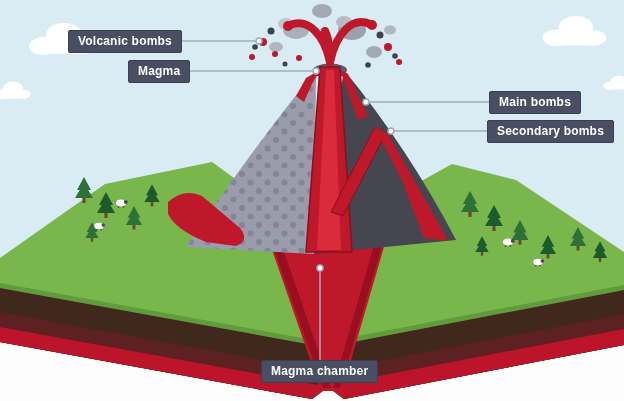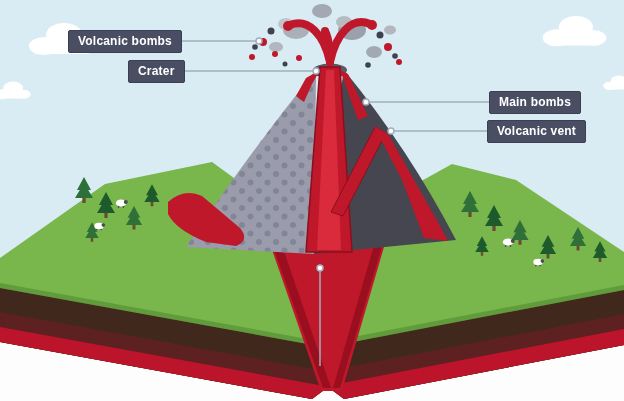--- a/index.html
+++ b/index.html
@@ -190,17 +190,18 @@
   <g fill="#ffffff" stroke="#9fb0bc" stroke-width="1.5">
     <circle cx="259" cy="41" r="3"></circle>
     <circle cx="316" cy="71" r="3"></circle>
     <circle cx="366" cy="102" r="3"></circle>
     <circle cx="391" cy="131" r="3"></circle>
     <circle cx="320" cy="268" r="3"></circle>
   </g>
 </svg>
 
 <div class="label" style="left:68px;top:30px">Volcanic bombs</div>
-<div class="label" style="left:128px;top:60px">Crater</div>
+<div class="label" style="left:128px;top:60px">Magma</div>
 <div class="label" style="left:489px;top:91px">Main bombs</div>
-<div class="label" style="left:487px;top:120px">Volcanic vent</div>
+<div class="label" style="left:487px;top:120px">Secondary bombs</div>
+<div class="label" style="left:261px;top:360px">Magma chamber</div>
 
 </div>
 
 </body></html>

